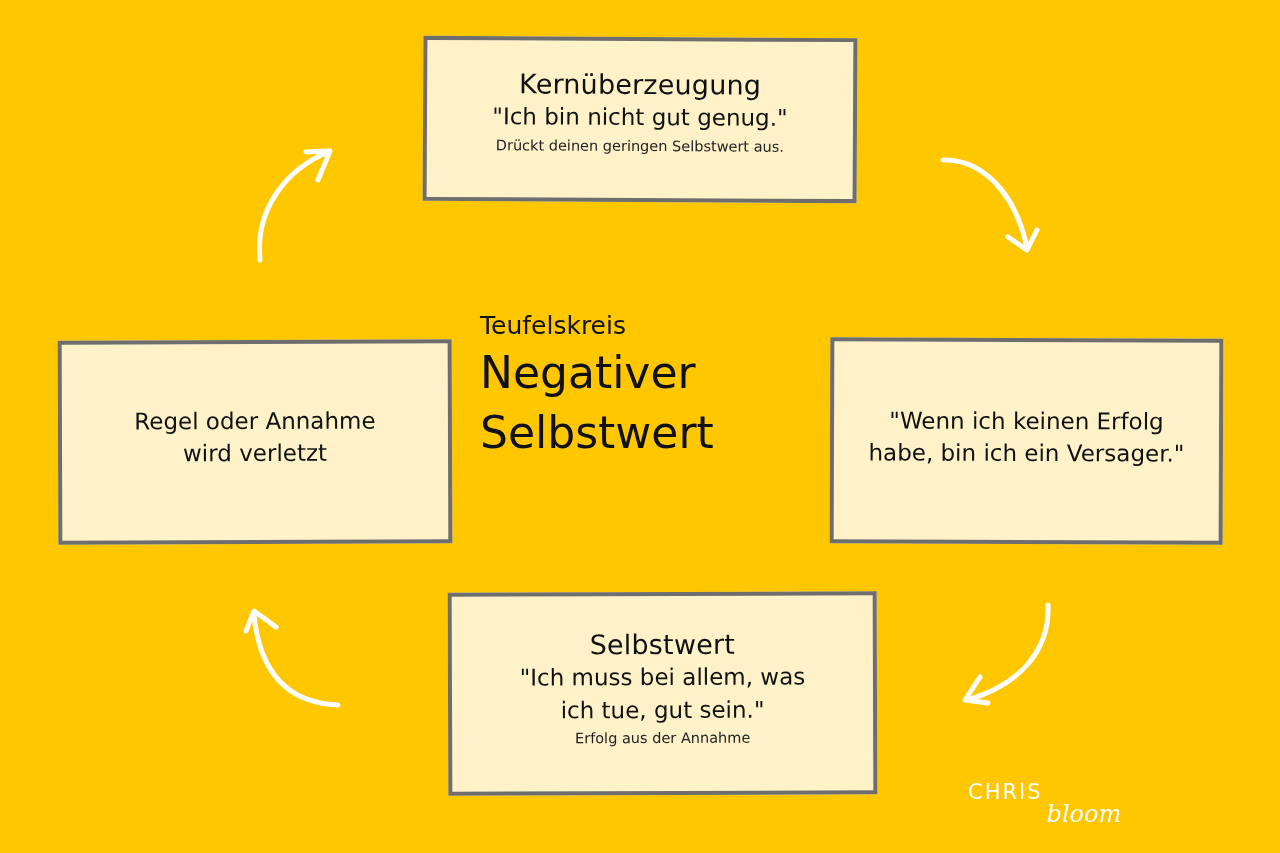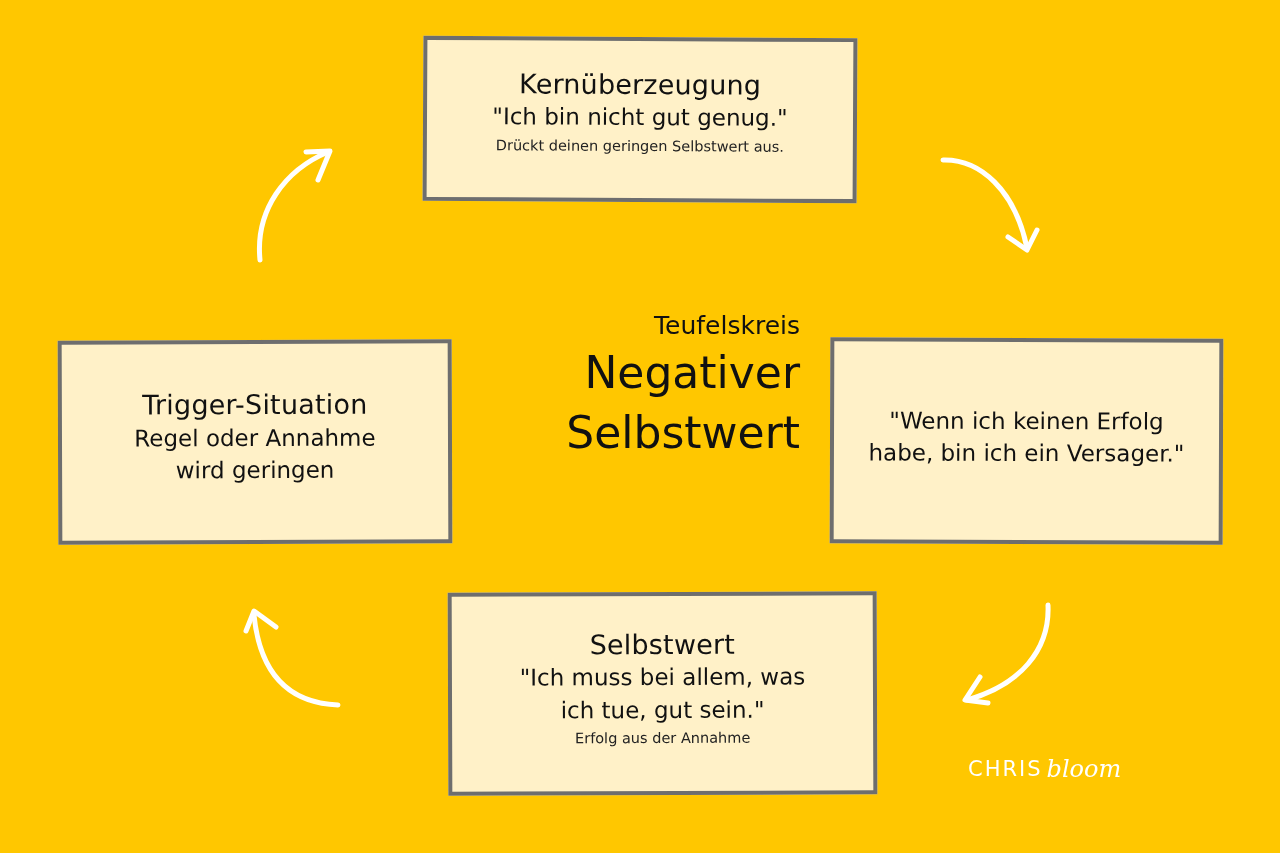--- a/index.html
+++ b/index.html
@@ -21,34 +21,34 @@
     .box .quote { font-size: 23px; line-height: 1.4; }
     .box .note  { font-size: 14.5px; line-height: 1.5; margin-top: 2px; color: #222; }
 
     #box-core    { left: 423px; top: 37px;  width: 434px; height: 165px; transform: rotate(0.3deg); padding-bottom: 14px; }
     #box-assump  { left: 830px; top: 338px; width: 393px; height: 206px; transform: rotate(0.2deg); padding-bottom: 8px; }
     #box-rule    { left: 448px; top: 592px; width: 429px; height: 203px; transform: rotate(-0.2deg); padding-bottom: 10px; }
     #box-trigger { left: 58px;  top: 340px; width: 394px; height: 204px; transform: rotate(-0.2deg); padding-bottom: 10px; }
 
     #center {
       position: absolute; left: 480px; top: 310px; width: 320px;
-      text-align: right;
+      text-align: left;
     }
     #center .sub { font-size: 25px; line-height: 1.3; }
     #center .main { font-size: 44px; line-height: 1.38; font-weight: 500; }
 
     .arrow { position: absolute; }
     .arrow path { fill: none; stroke: #FFFFFF; stroke-width: 5; stroke-linecap: round; stroke-linejoin: round; }
 
     #logo {
       position: absolute; left: 968px; top: 757px;
       display: flex; align-items: center; color: #FFFFFF;
     }
     #logo .brand { font-size: 21px; letter-spacing: 2px; font-weight: 500; }
-    #logo .script { font-family: "DejaVu Serif", serif; font-style: italic; font-size: 24px; margin-left: 4px; line-height: 1; }
+    #logo .script { font-family: "DejaVu Serif", serif; font-style: italic; font-size: 24px; margin-left: 4px; line-height: 1; margin-top: 45px; }
   </style>
 </head>
 <body>
 
 <div class="box" id="box-core">
   <div class="title">Kernüberzeugung</div>
   <div class="quote">"Ich bin nicht gut genug."</div>
   <div class="note">Drückt deinen geringen Selbstwert aus.</div>
 </div>
 
@@ -58,23 +58,22 @@
 </div>
 
 <div class="box" id="box-rule">
   <div class="title">Selbstwert</div>
   <div class="quote">"Ich muss bei allem, was</div>
   <div class="quote">ich tue, gut sein."</div>
   <div class="note">Erfolg aus der Annahme</div>
 </div>
 
 <div class="box" id="box-trigger">
-  <div class="title">Trigger-Situation</div>
   <div class="quote">Regel oder Annahme</div>
-  <div class="quote">wird geringen</div>
+  <div class="quote">wird verletzt</div>
 </div>
 
 <div id="center">
   <div class="sub">Teufelskreis</div>
   <div class="main">Negativer</div>
   <div class="main">Selbstwert</div>
 </div>
 
 <svg class="arrow" style="left:930px; top:145px;" width="120" height="120" viewBox="0 0 120 120">
   <path d="M13 15 C 50 14, 85 45, 97 103"></path>

